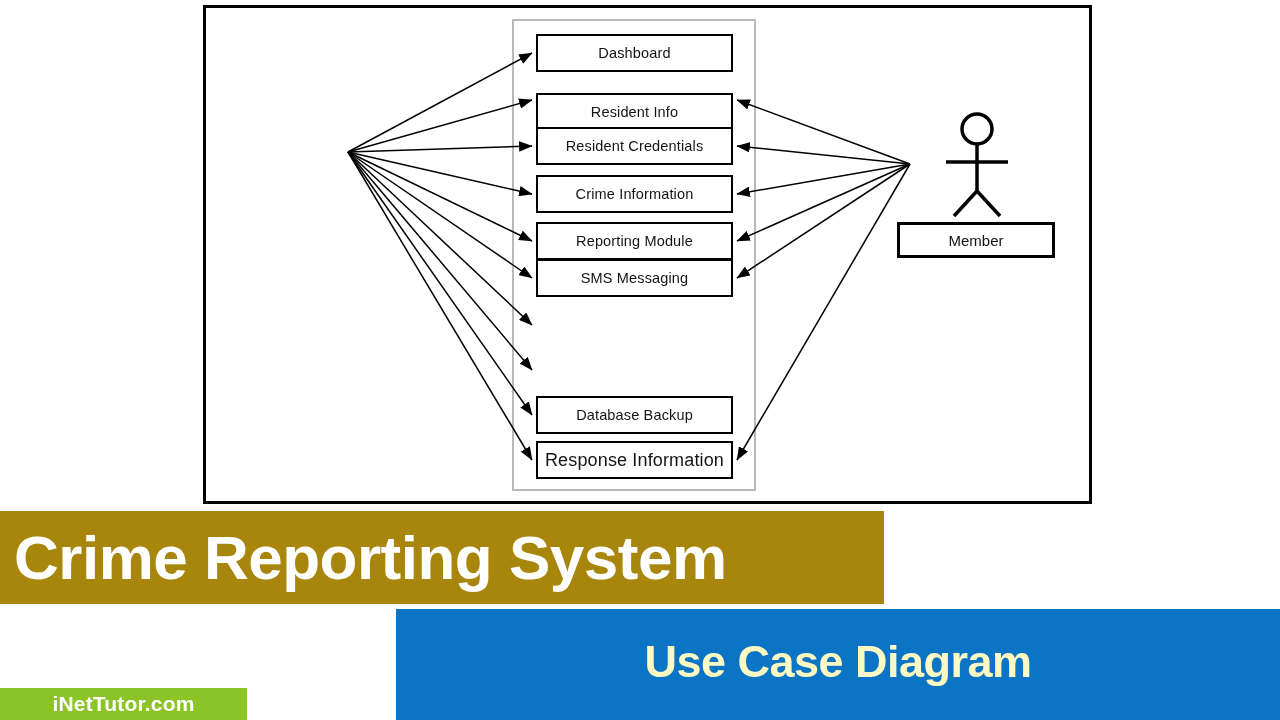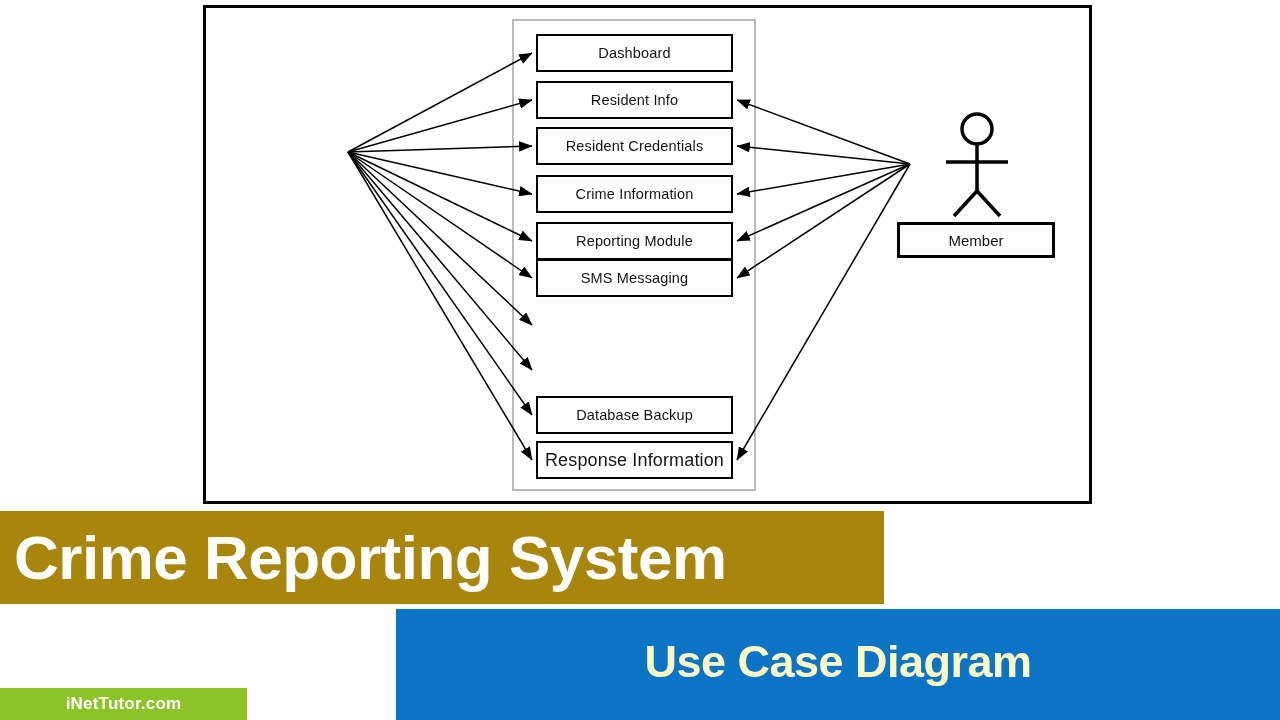--- a/index.html
+++ b/index.html
@@ -152,21 +152,21 @@
     height: 32px;
     background: #8cc327;
     display: flex;
     align-items: center;
     justify-content: center;
     box-sizing: border-box;
   }
   #brand-bar .brand-text {
     font-family: "Liberation Sans", sans-serif;
     font-weight: bold;
-    font-size: 17px;
+    font-size: 21px;
     color: #ffffff;
     letter-spacing: 0.2px;
     white-space: nowrap;
   }
 </style>
 </head>
 <body>
 
 <div id="canvas">
 
@@ -198,21 +198,21 @@
         <line x1="910" y1="164" x2="737" y2="100"></line>
         <line x1="910" y1="164" x2="737" y2="146"></line>
         <line x1="910" y1="164" x2="737" y2="194"></line>
         <line x1="910" y1="164" x2="737" y2="241"></line>
         <line x1="910" y1="164" x2="737" y2="278"></line>
         <line x1="910" y1="164" x2="737" y2="460"></line>
       </g>
   </svg>
 
   <div class="usecase" style="top:34px">Dashboard</div>
-  <div class="usecase" style="top:81px">Resident Info</div>
+  <div class="usecase" style="top:93px">Resident Info</div>
   <div class="usecase" style="top:127px">Resident Credentials</div>
   <div class="usecase" style="top:175px">Crime Information</div>
   <div class="usecase" style="top:222px">Reporting Module</div>
   <div class="usecase" style="top:259px">SMS Messaging</div>
   <div class="usecase" style="top:396px">Database Backup</div>
   <div class="usecase small" style="top:441px">Response Information</div>
 
 
   <div class="actor" style="left:897px; top:108px; width:160px; height:150px;">
     <svg class="actor-figure" width="160" height="114" viewBox="0 0 160 114" xmlns="http://www.w3.org/2000/svg">

